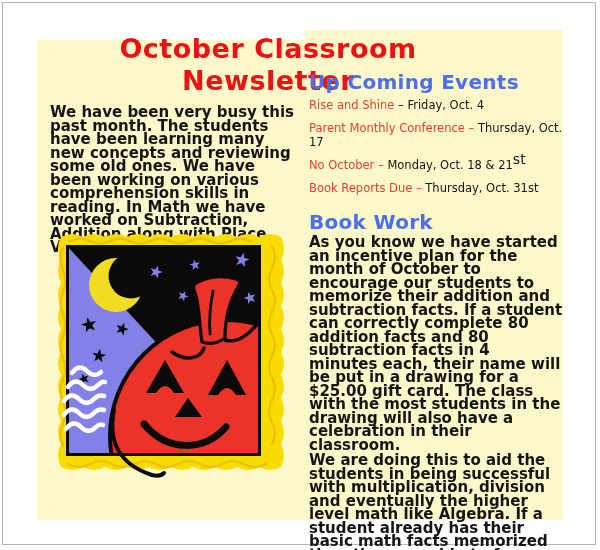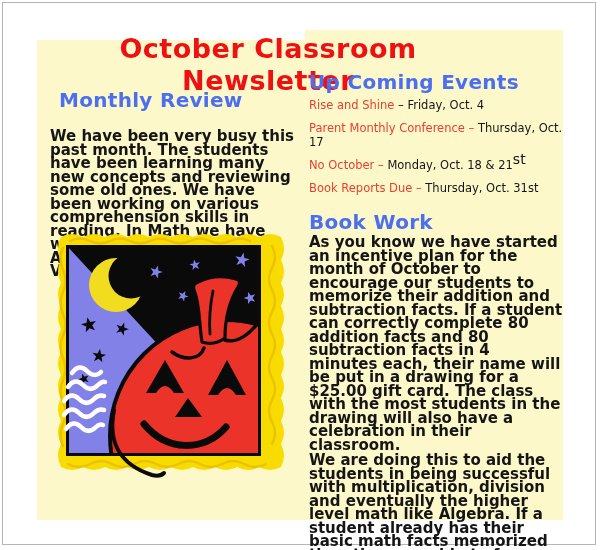--- a/index.html
+++ b/index.html
@@ -48,21 +48,20 @@
 <body>
 
 <div class="screen">
   <div class="page-frame"></div>
   <div class="panel-main"></div>
   <div class="panel-right-top"></div>
 
   <div class="newsletter-title">October Classroom Newsletter</div>
 
   <div class="col-left">
-    <div class="section-heading">Monthly Review</div>
     <div class="body-text">We have been very busy this past month.  The students have been learning many new concepts and reviewing some old ones.  We have been working on various comprehension skills in reading.  In Math we have worked on Subtraction, Addition along with Place Value, and Rounding.</div>
   </div>
 
   <svg class="pumpkin-art" viewBox="0 0 242 256">
     <defs>
       <path id="st5" d="M0,-8 L1.88,-2.59 L7.6,-2.47 L3.04,0.99 L4.7,6.47 L0,3.2 L-4.7,6.47 L-3.04,0.99 L-7.6,-2.47 L-1.88,-2.59 Z"></path>
       <clipPath id="sq">
           <rect x="15" y="20" width="189" height="205"></rect>
         </clipPath>
     </defs>

